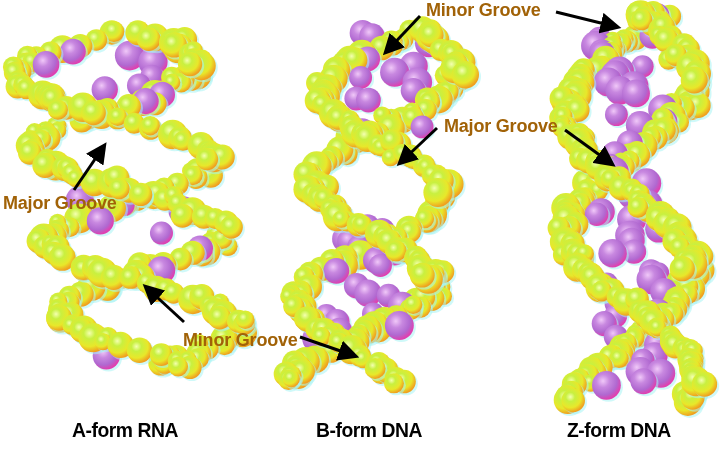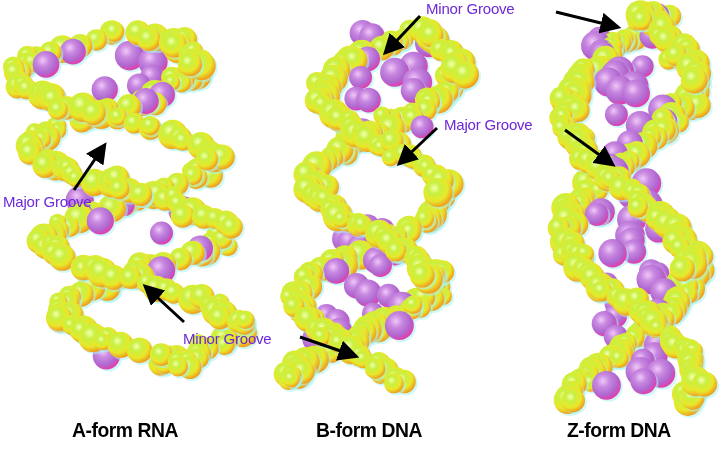--- a/index.html
+++ b/index.html
@@ -1,21 +1,21 @@
 <!DOCTYPE html>
 <html><head>
 <meta charset="utf-8">
 <style>
   html, body { margin: 0; padding: 0; background: #ffffff; }
   body { width: 723px; height: 449px; position: relative; overflow: hidden;
          font-family: "Liberation Sans", "DejaVu Sans", sans-serif; }
   #figure { position: absolute; left: 0; top: 0; width: 723px; height: 449px; }
   .caption { position: absolute; top: 418px; font-weight: bold; font-size: 21px;
              color: #000; letter-spacing: -0.5px; transform: scaleX(0.92); transform-origin: left top; white-space: nowrap; }
-  .annot { position: absolute; font-weight: normal; font-size: 15px; color: #6d28d9;
+  .annot { position: absolute; font-weight: bold; font-size: 18px; color: #a16207;
            white-space: nowrap; letter-spacing: -0.2px; }
 </style>
 </head>
 <body>
 
 <svg id="figure" width="723" height="449" viewBox="0 0 723 449" xmlns="http://www.w3.org/2000/svg">
   <defs>
     <radialGradient id="gY" cx="38%" cy="35%" r="65%">
       <stop offset="0%" stop-color="#f4ffb0"></stop>
       <stop offset="30%" stop-color="#c8f040"></stop>

